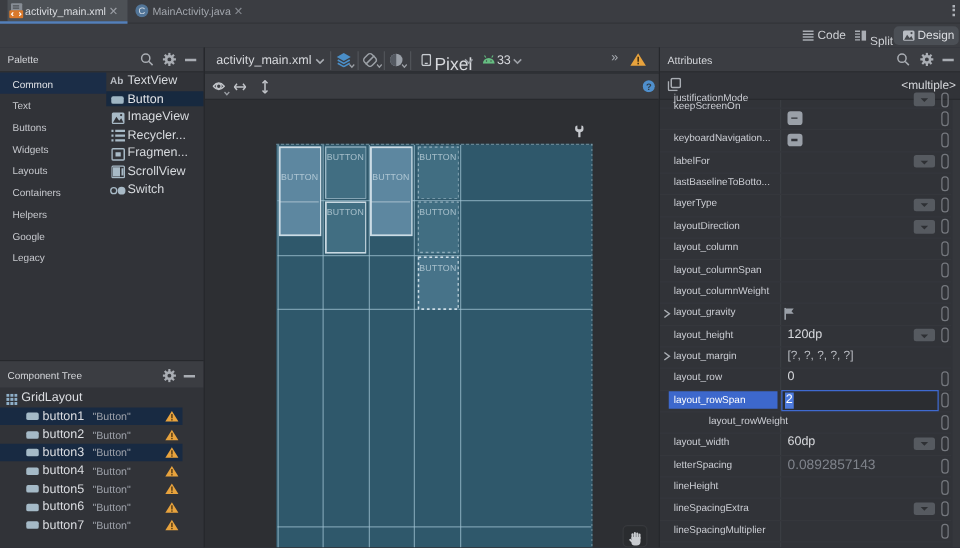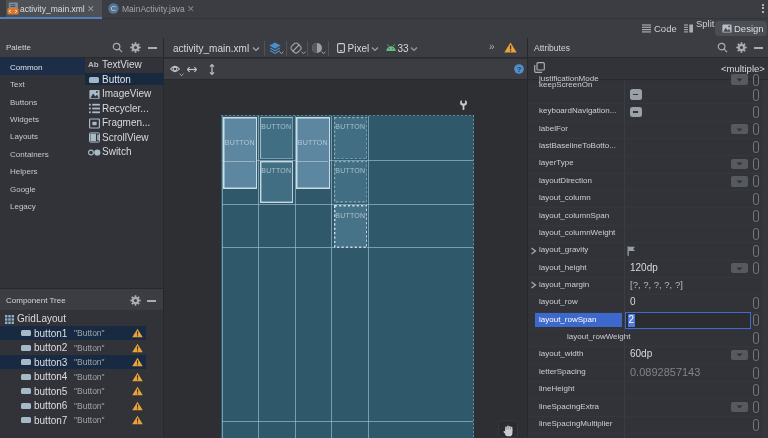--- a/index.html
+++ b/index.html
@@ -50,21 +50,21 @@
 <div class="txt" style="left:654px;top:23px;font-size:9.5px;color:#ced0d4;">Code</div>
 <svg class="abs" style="left:684px;top:24px;" width="9" height="9" viewBox="0 0 9 9">
   <g stroke="#a9adb3" stroke-width="1.1">
       <line x1="0" y1="1" x2="4" y2="1"></line>
       <line x1="0" y1="3.3" x2="4" y2="3.3"></line>
       <line x1="0" y1="5.6" x2="4" y2="5.6"></line>
       <line x1="0" y1="7.9" x2="4" y2="7.9"></line>
     </g>
   <rect x="5.3" y="0.5" width="3.7" height="8" fill="#a9adb3"></rect>
 </svg>
-<div class="txt" style="left:696px;top:18px;font-size:9.5px;color:#ced0d4;">Split</div>
+<div class="txt" style="left:696px;top:28px;font-size:9.5px;color:#ced0d4;">Split</div>
 <svg class="abs" style="left:722px;top:24px;" width="10" height="9" viewBox="0 0 10 9">
   <rect x="0.4" y="0.4" width="9.2" height="8.2" rx="1.2" fill="#b9bdc3"></rect>
   <path d="M1.3 7.7 L3.7 3.7 L5.7 6.4 L7.1 4.7 L8.6 7.7 Z" fill="#46494e"></path>
   <circle cx="7.2" cy="2.4" r="0.9" fill="#46494e"></circle>
 </svg>
 <div class="txt" style="left:734px;top:23px;font-size:9.5px;color:#dcdee2;">Design</div>
 
 <div class="abs" style="left:0;top:38px;width:163px;height:250px;background:#313338;"></div>
 <div class="abs" style="left:0;top:38px;width:163px;height:20px;background:#3b3d42;border-bottom:1px solid #282a2e;box-sizing:border-box;"></div>
 <div class="txt" style="left:6px;top:43px;font-size:8px;color:#d3d5d9;">Palette</div>
@@ -248,21 +248,21 @@
 </svg>
 <svg class="abs" style="left:321px;top:51px;" width="5" height="4" viewBox="0 0 5 4">
     <path d="M0.6 0.6 L2.5 2.8 L4.4 0.6" stroke="#9b9fa5" stroke-width="1" fill="none"></path>
   </svg>
 <div class="abs" style="left:327.5px;top:41px;width:1px;height:15px;background:#505358;"></div>
 
 <svg class="abs" style="left:336.5px;top:43px;" width="8" height="10" viewBox="0 0 8 10">
   <rect x="0.6" y="0.6" width="6.8" height="8.8" rx="1.2" fill="none" stroke="#c8ccd1" stroke-width="1.1"></rect>
   <line x1="2.8" y1="7.6" x2="5.2" y2="7.6" stroke="#c8ccd1" stroke-width="1"></line>
 </svg>
-<div class="txt" style="left:347.5px;top:42.5px;font-size:10px;color:#d6d8dc;">Pixel</div>
+<div class="txt" style="left:347.5px;top:42.5px;font-size:14px;color:#d6d8dc;">Pixel</div>
 <svg class="abs" style="left:371px;top:45.5px;" width="8" height="6" viewBox="0 0 8 6">
     <path d="M1 1.5 L4 4.5 L7 1.5" stroke="#9b9fa5" stroke-width="1.2" fill="none"></path>
   </svg>
 
 <svg class="abs" style="left:385.5px;top:44px;" width="10" height="7" viewBox="0 0 10 7">
   <path d="M0.3 7 A4.7 4.7 0 0 1 9.7 7 Z" fill="#65bd81"></path>
   <line x1="2.6" y1="2" x2="1.6" y2="0.4" stroke="#65bd81" stroke-width="0.9"></line>
   <line x1="7.4" y1="2" x2="8.4" y2="0.4" stroke="#65bd81" stroke-width="0.9"></line>
   <circle cx="3.2" cy="4.8" r="0.55" fill="#3b3d42"></circle>
   <circle cx="6.8" cy="4.8" r="0.55" fill="#3b3d42"></circle>

